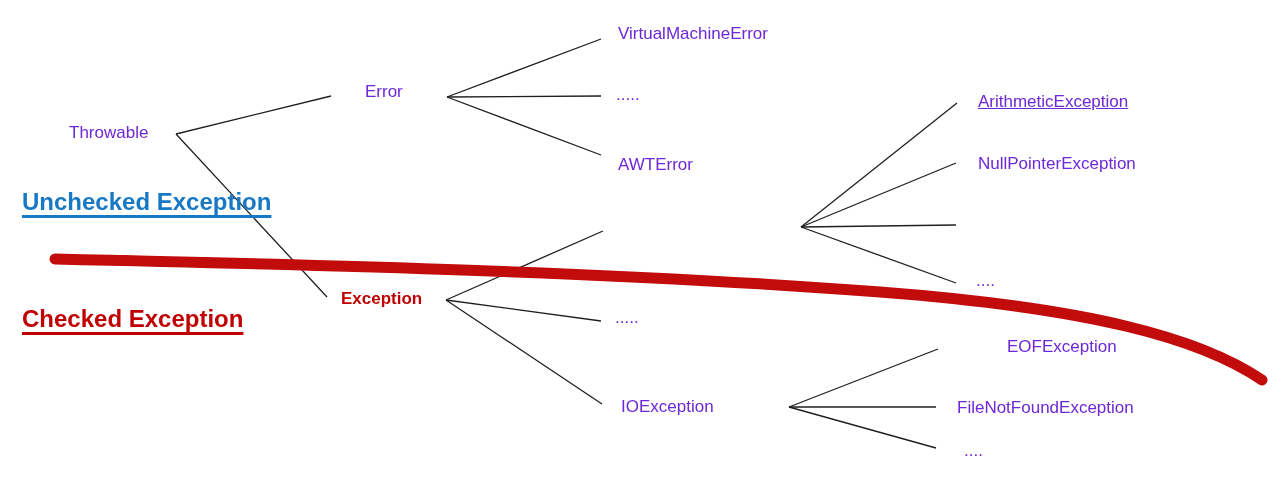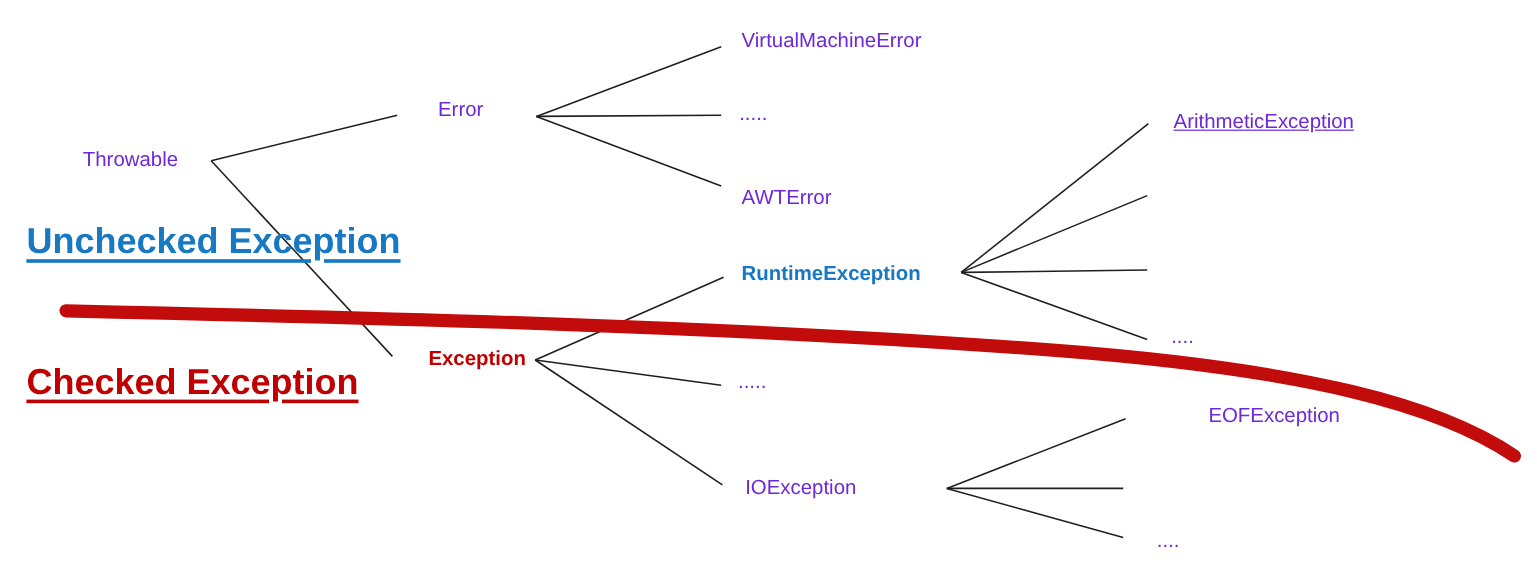--- a/index.html
+++ b/index.html
@@ -27,25 +27,24 @@
     color: #6d28d9;
     white-space: nowrap;
   }
   .node.bold-blue {
     font-weight: bold;
     color: #1778c4;
   }
   .node.bold-red {
     font-weight: bold;
     color: #c00000;
-    margin-left: 16px;
   }
   .heading {
     position: absolute;
-    font-size: 30px;
+    font-size: 24px;
     line-height: 33px;
     font-weight: bold;
     white-space: nowrap;
     text-decoration: underline;
     text-decoration-thickness: 3px;
     text-underline-offset: 5px;
   }
   .heading.unchecked { color: #1778c4; }
   .heading.checked   { color: #c00000; }
 
@@ -102,23 +101,24 @@
   <div class="heading unchecked pos-unchecked">Unchecked Exception</div>
   <div class="heading checked pos-checked">Checked Exception</div>
 
   <div class="node pos-throwable">Throwable</div>
   <div class="node pos-error">Error</div>
   <div class="node pos-vmerror">VirtualMachineError</div>
   <div class="node pos-error-etc">.....</div>
   <div class="node pos-awterror">AWTError</div>
 
   <div class="node bold-red pos-exc">Exception</div>
-  <div class="node bold-blue pos-runtime">RuntimeException</div>
   <div class="node pos-exc-etc">.....</div>
   <div class="node pos-ioexc">IOException</div>
 
   <div class="node pos-arith">ArithmeticException</div>
+  <div class="node pos-nullp">NullPointerException</div>
   <div class="node pos-runtime-etc">....</div>
 
   <div class="node pos-eof">EOFException</div>
+  <div class="node pos-fnf">FileNotFoundException</div>
   <div class="node pos-io-etc">....</div>
 
 </div>
 
 </body></html>

